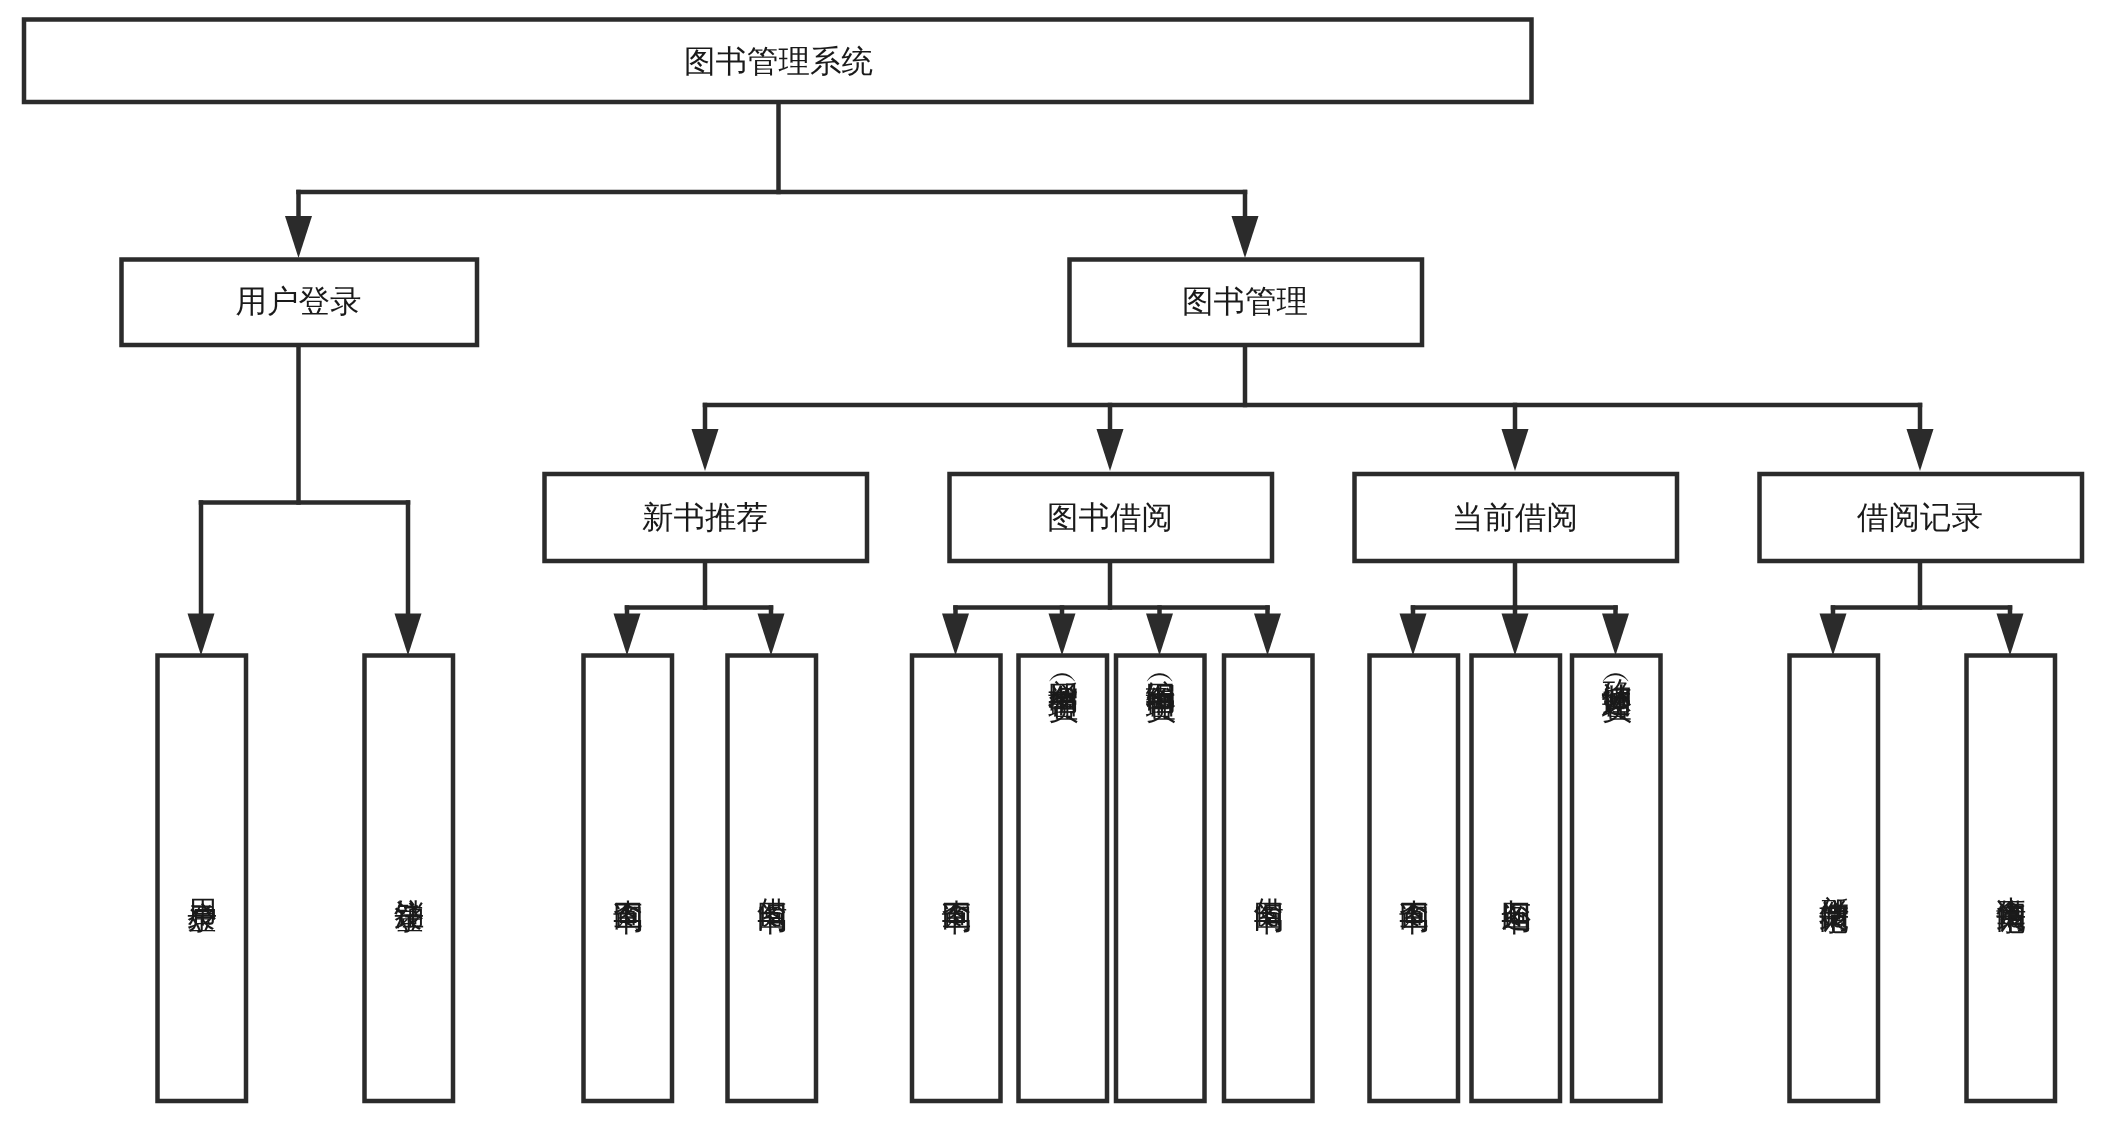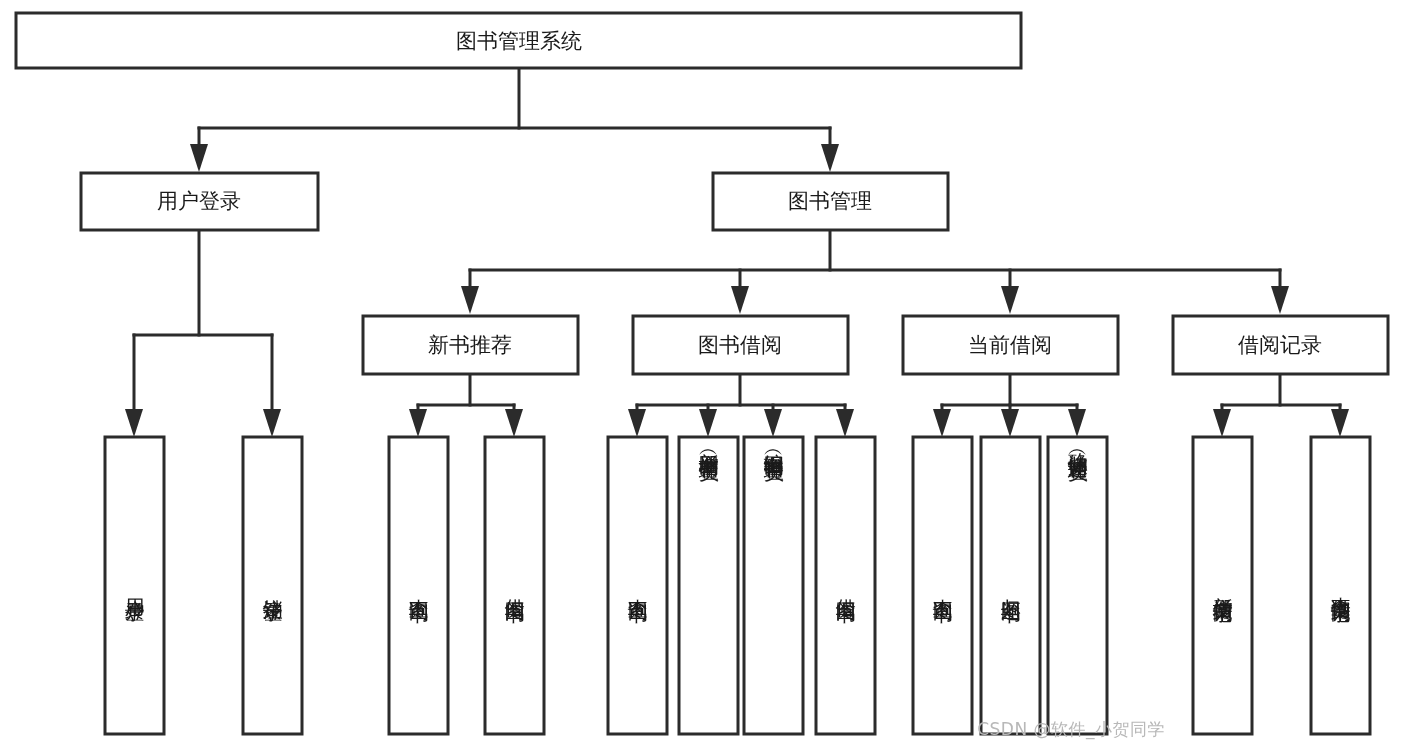--- a/index.html
+++ b/index.html
@@ -245,15 +245,14 @@
     <span class="vlabel-text">确认归还（管理员）</span>
   </div>
 
   <div class="vlabel-wrap" style="left:1193px; top:437px; width:59px; height:297px;">
     <span class="vlabel-text">新增借阅记录</span>
   </div>
   <div class="vlabel-wrap" style="left:1311px; top:437px; width:59px; height:297px;">
     <span class="vlabel-text">查询借阅记录</span>
   </div>
 
-  <div id="watermark">CSDN @软件_小贺同学</div>
 
 </div>
 
 </body></html>

